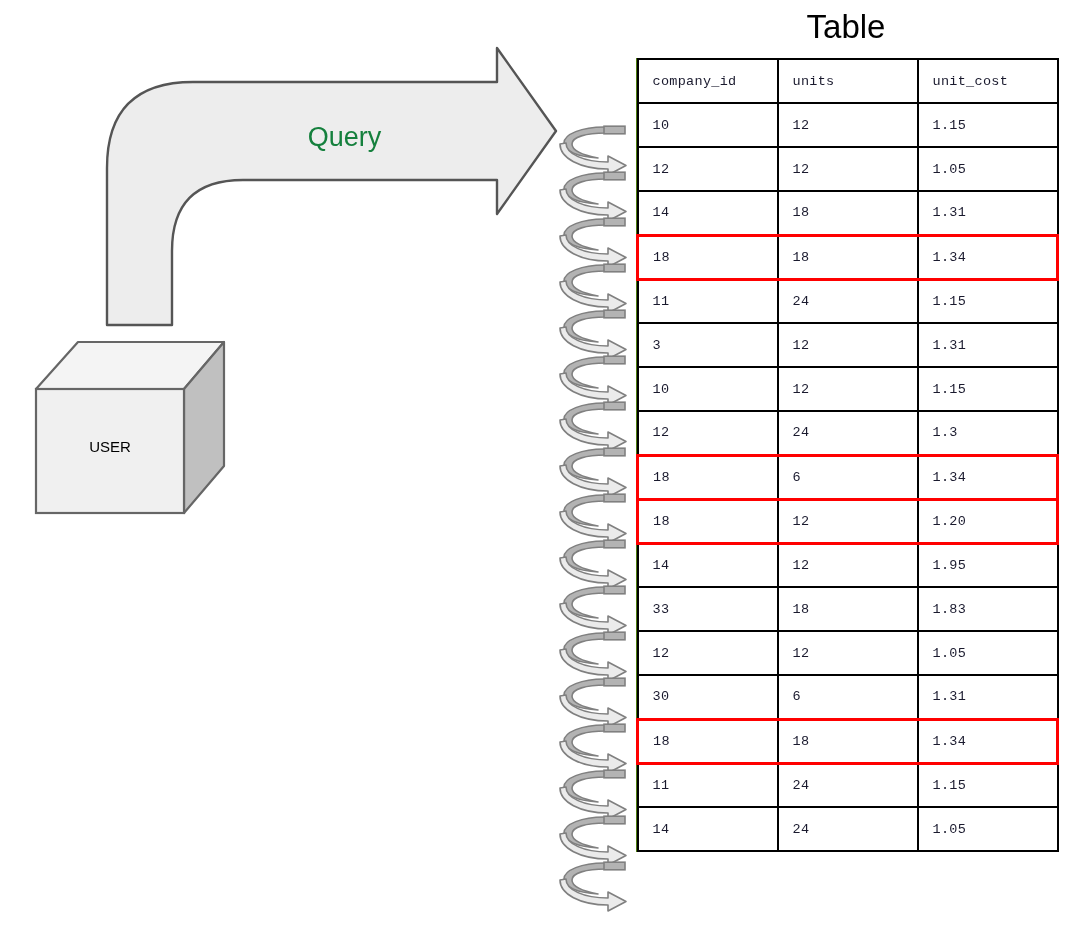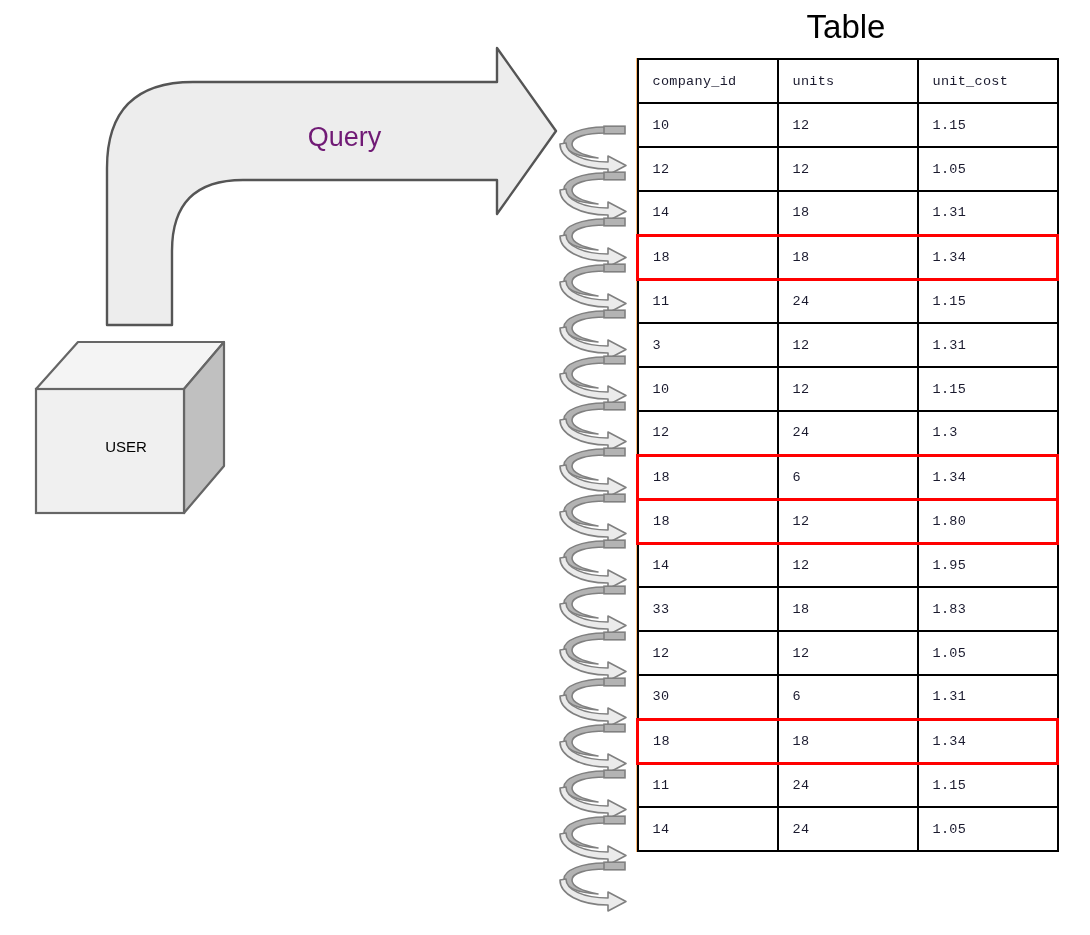--- a/index.html
+++ b/index.html
@@ -24,38 +24,37 @@
 
   
   .query-label {
     position: absolute;
     left: 252px;
     top: 120px;
     width: 185px;
     text-align: center;
     font-family: "Liberation Sans", sans-serif;
     font-size: 27px;
-    color: #701a75;
+    color: #15803d;
     line-height: 34px;
     white-space: nowrap;
   }
 
   
   .cube-label {
     position: absolute;
     left: 36px;
     top: 438px;
     width: 148px;
     text-align: center;
     font-family: "Liberation Sans", sans-serif;
     font-size: 15px;
     color: #000000;
     line-height: 18px;
     white-space: nowrap;
-    padding-left: 16px;
   }
 
   
   .table-title {
     position: absolute;
     left: 636px;
     top: 8px;
     width: 420px;
     text-align: center;
     font-family: "Liberation Sans", sans-serif;
@@ -69,21 +68,21 @@
     position: absolute;
     left: 636px;
     top: 58px;
     width: 420px;
   }
 
   table.data-table {
     border-collapse: collapse;
     width: 420px;
     table-layout: fixed;
-    background: #fdba74;
+    background: #4d7c0f;
   }
   table.data-table col.c0 { width: 140px; }
   table.data-table col.c1 { width: 140px; }
   table.data-table col.c2 { width: 140px; }
 
   table.data-table th,
   table.data-table td {
     border: 2px solid #000000;
     height: 44px;
     padding: 0 14px;
@@ -247,21 +246,21 @@
           <td>1.3</td>
         </tr>
         <tr class="highlight">
           <td>18</td>
           <td>6</td>
           <td>1.34</td>
         </tr>
         <tr class="highlight">
           <td>18</td>
           <td>12</td>
-          <td>1.80</td>
+          <td>1.20</td>
         </tr>
         <tr>
           <td>14</td>
           <td>12</td>
           <td>1.95</td>
         </tr>
         <tr>
           <td>33</td>
           <td>18</td>
           <td>1.83</td>

